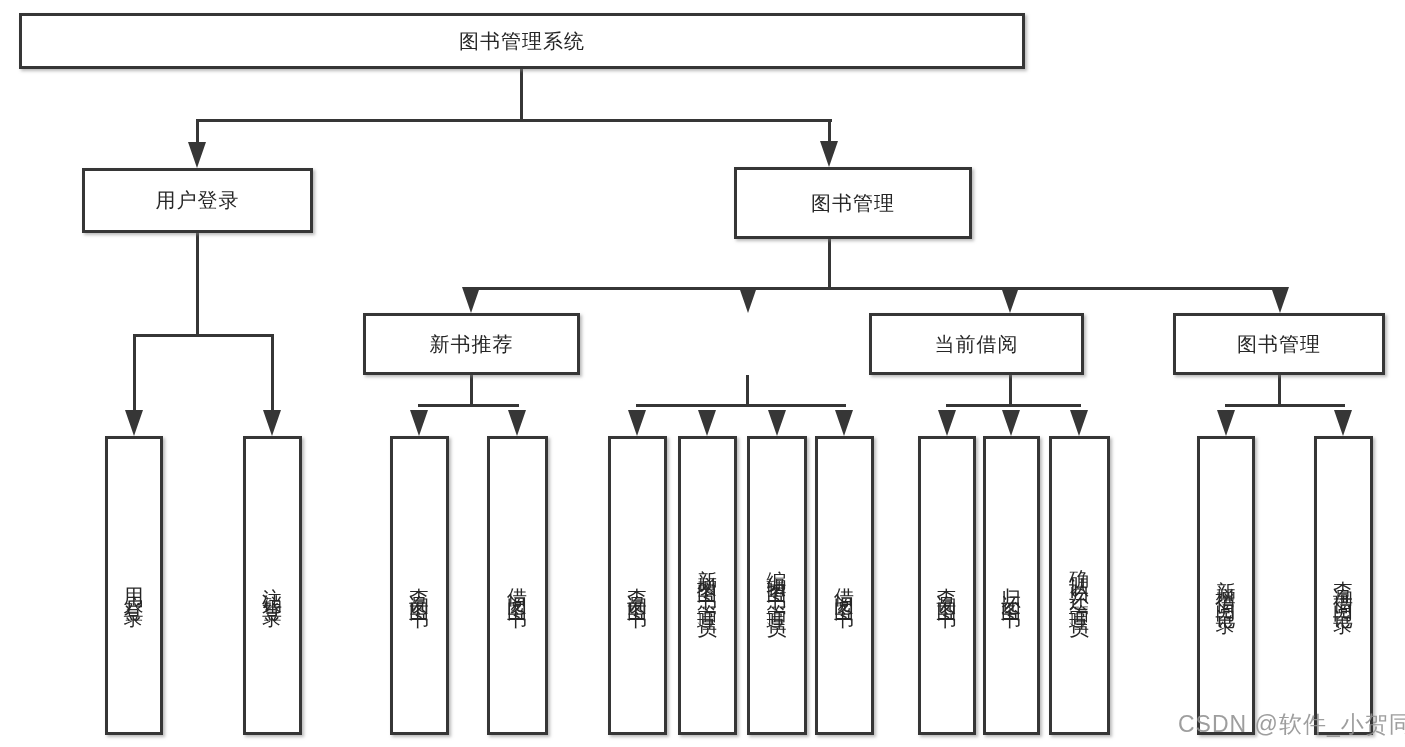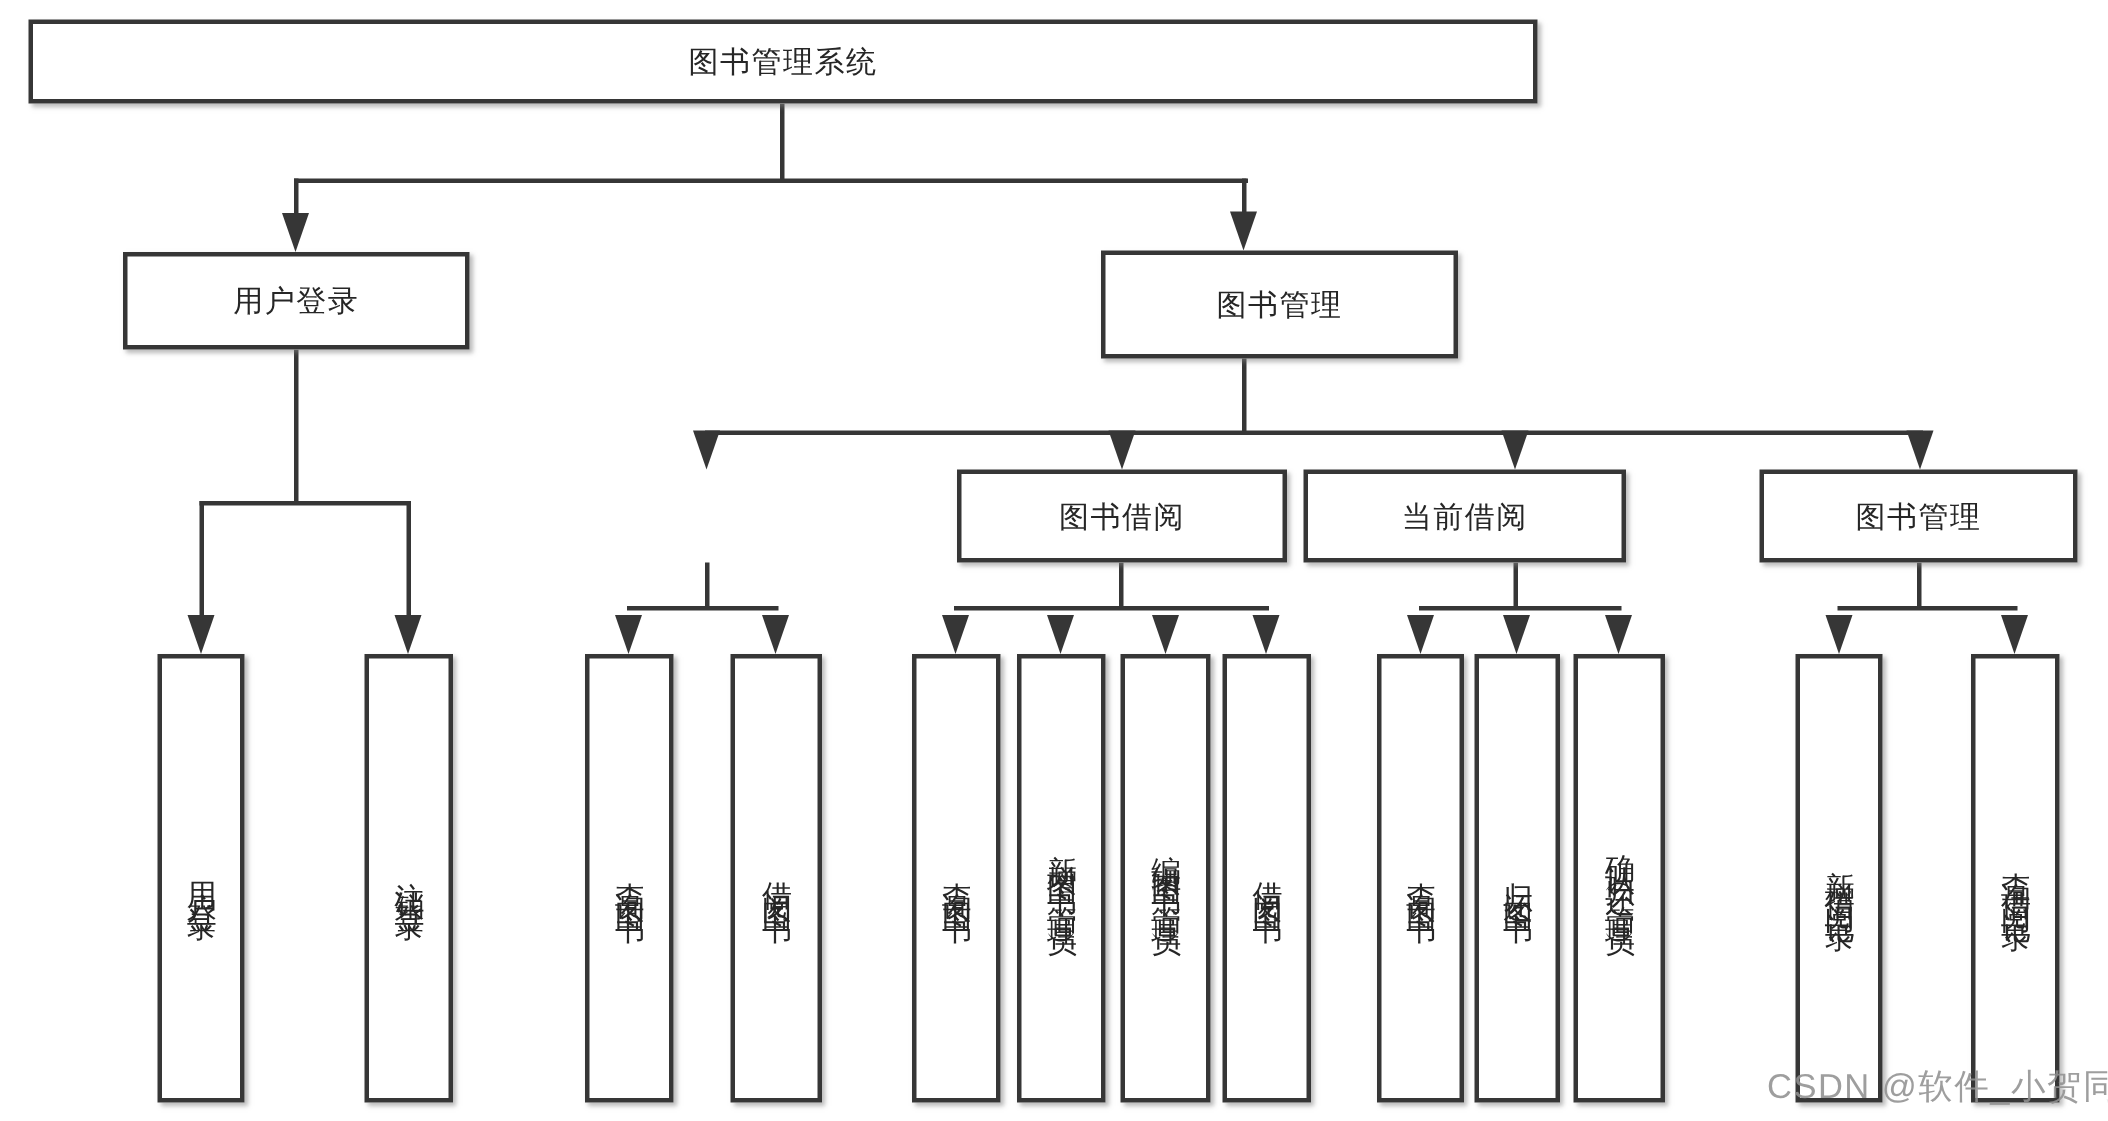--- a/index.html
+++ b/index.html
@@ -38,24 +38,24 @@
   </div>
 
   <div class="box" style="left:82px;top:168px;width:231px;height:65px">
     <span>用户登录</span>
   </div>
 
   <div class="box" style="left:734px;top:167px;width:238px;height:72px">
     <span>图书管理</span>
   </div>
 
+  <div class="box" style="left:363px;top:313px;width:217px;height:62px">
+    <span>新书推荐</span>
+  </div>
 
-  <div class="box" style="left:638px;top:313px;width:220px;height:62px">
-    <span>图书借阅</span>
-  </div>
 
   <div class="box" style="left:869px;top:313px;width:215px;height:62px">
     <span>当前借阅</span>
   </div>
 
   <div class="box" style="left:1173px;top:313px;width:212px;height:62px">
     <span>图书管理</span>
   </div>
 
   <div class="box vert" style="left:105px;top:436px;width:58px;height:299px">

